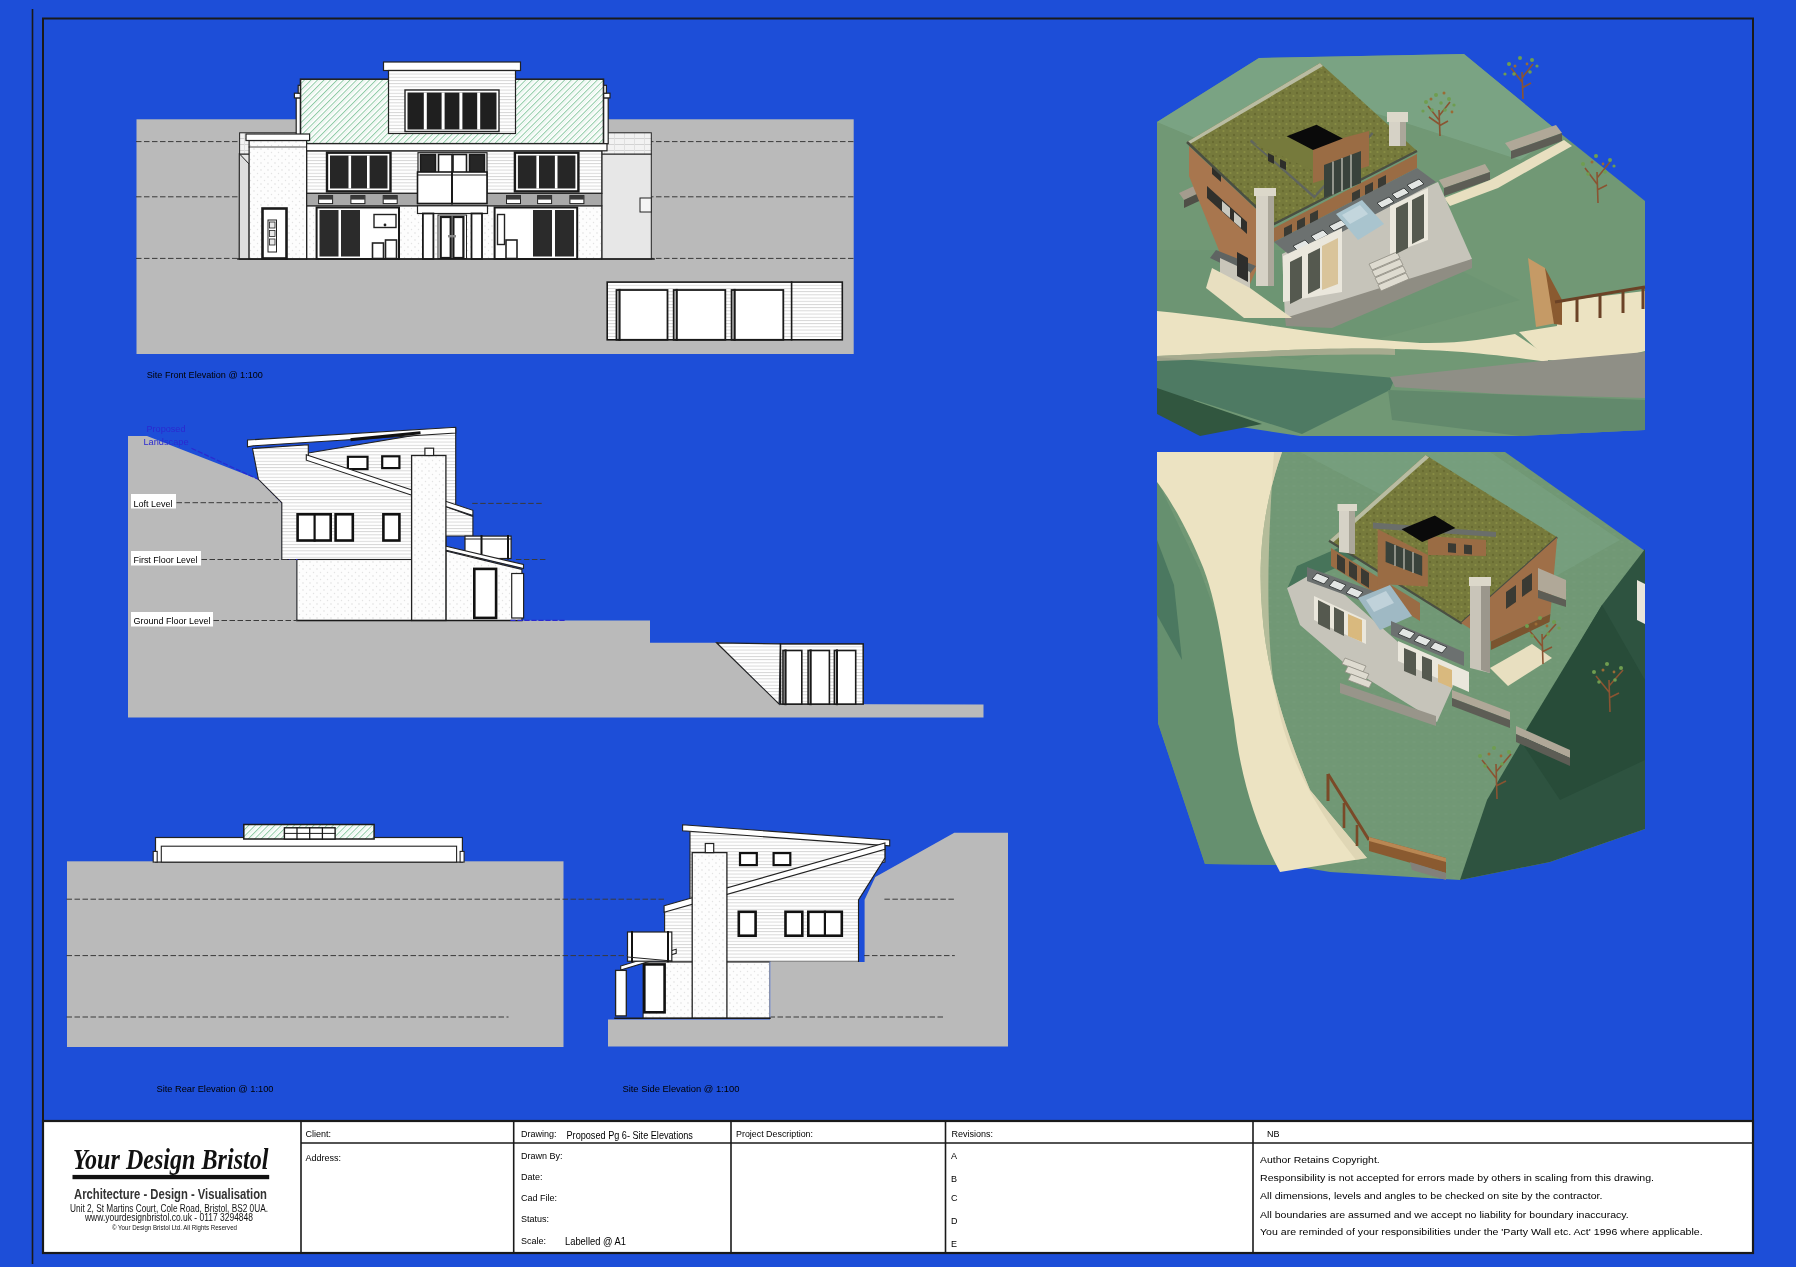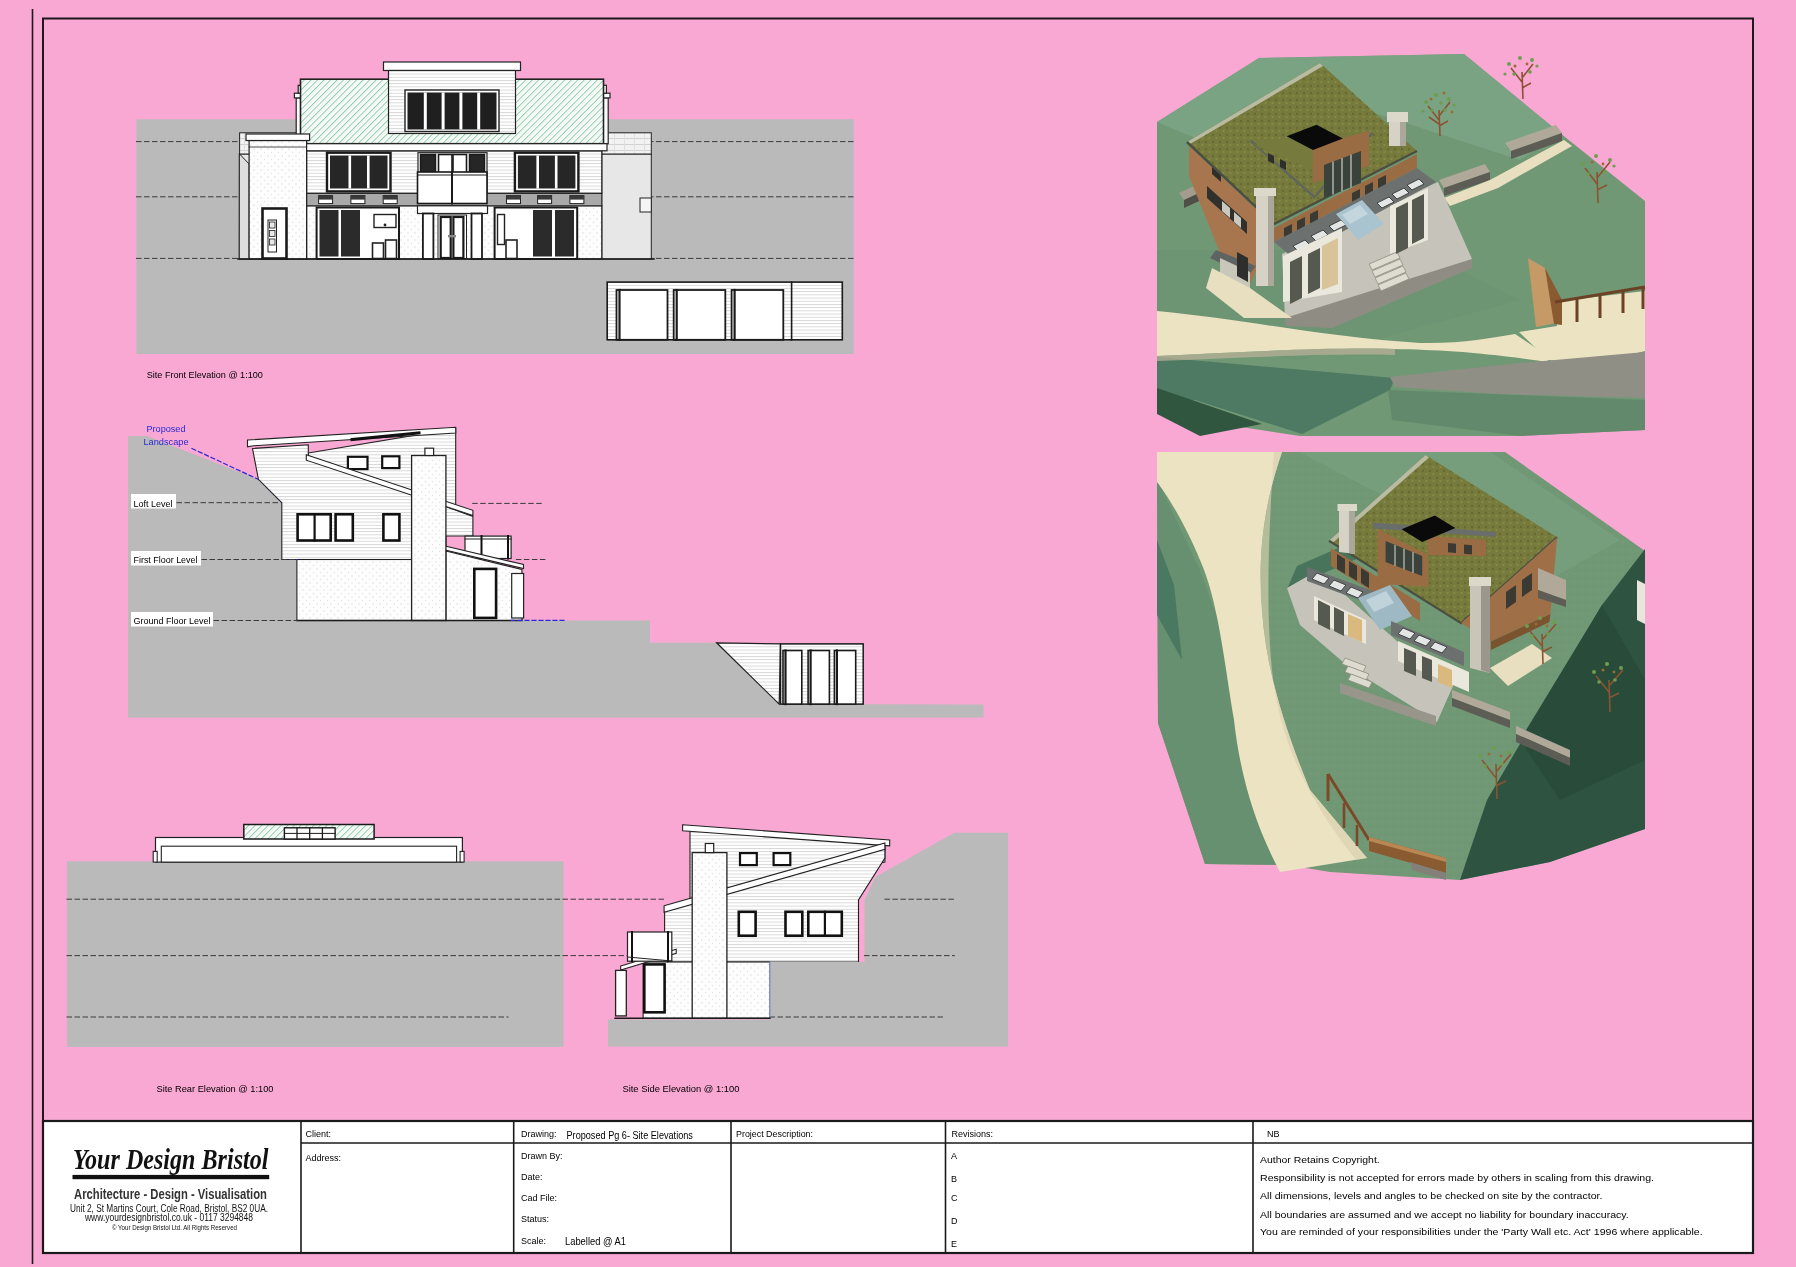--- a/index.html
+++ b/index.html
@@ -1,16 +1,16 @@
 <!DOCTYPE html>
 <html><head>
 <meta charset="utf-8">
 <style>
 html,body{margin:0;padding:0;background:#ffffff;}
-.page{position:relative;width:1796px;height:1267px;background:#f9a8d4;overflow:hidden;
+.page{position:relative;width:1796px;height:1267px;background:#1d4ed8;overflow:hidden;
 font-family:"Liberation Sans", sans-serif;}
 svg text{font-family:"Liberation Sans", sans-serif;}
 </style>
 </head>
 <body>
 <div class="page">
 <svg width="1796" height="1267" viewBox="0 0 1796 1267">
 <defs>
 
 <pattern id="roofhatch" width="4.6" height="4.6" patternUnits="userSpaceOnUse" patternTransform="rotate(-45)">

